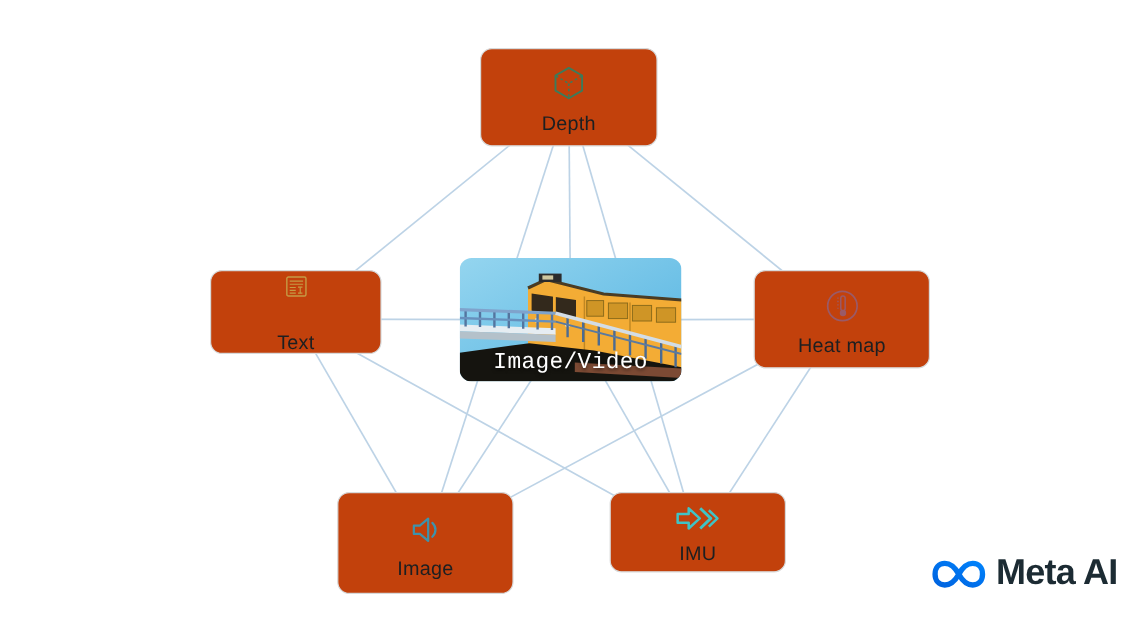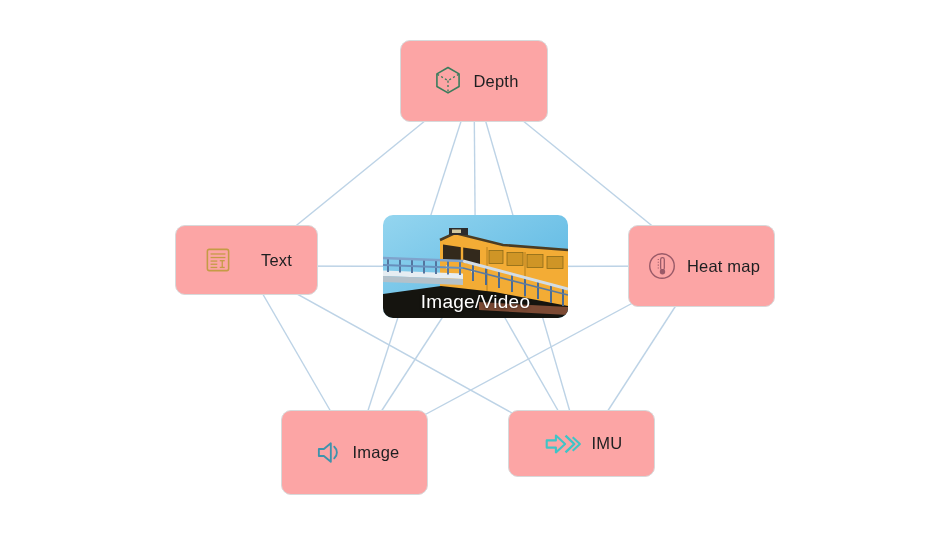--- a/index.html
+++ b/index.html
@@ -1,32 +1,32 @@
 <!DOCTYPE html>
 <html><head>
 <meta charset="utf-8">
 <style>
   html,body{margin:0;padding:0;background:#ffffff;}
   .canvas{position:relative;width:950px;height:535px;background:#ffffff;overflow:hidden;
           font-family:"Liberation Sans",sans-serif;}
   #edges{position:absolute;left:0;top:0;width:950px;height:535px;z-index:0;}
-  .card{position:absolute;z-index:2;background:#fca5a5;border:1.5px solid #d7d9da;border-radius:10px;
-        box-sizing:border-box;display:flex;align-items:center;justify-content:center;gap:6px;}
+  .card{position:absolute;z-index:2;background:#c2410c;border:1.5px solid #d7d9da;border-radius:10px;
+        box-sizing:border-box;display:flex;flex-direction:column;align-items:center;justify-content:center;gap:6px;}
   .card .label{font-size:16.5px;color:#1d1f21;letter-spacing:.2px;line-height:1;}
   .icon{display:block;}
   #node-depth    {left:400px;top:40px; width:148px;height:82px;}
   #node-text     {left:175px;top:225px;width:143px;height:70px;gap:26px;}
   #node-heat_map {left:628px;top:225px;width:147px;height:82px;text-align:right;}
   #node-audio    {left:281px;top:410px;width:147px;height:85px;}
   #node-imu      {left:508px;top:410px;width:147px;height:67px;}
   .photo-card{position:absolute;z-index:2;left:383px;top:215px;width:185px;height:103px;
               border-radius:10px;overflow:hidden;}
   .photo-card svg{display:block;width:185px;height:103px;}
   .photo-label{position:absolute;left:0;right:0;bottom:5px;text-align:center;color:#ffffff;
-               font-size:19px;font-weight:500;letter-spacing:.3px;text-shadow:0 1px 3px rgba(0,0,0,.5);}
+               font-size:19px;font-weight:500;letter-spacing:.3px;text-shadow:0 1px 3px rgba(0,0,0,.5);font-family:Liberation Mono, monospace;}
   .logo{position:absolute;z-index:2;left:776px;top:463px;display:flex;align-items:center;gap:8px;}
   .logo-text{font-size:30px;font-weight:600;color:#1c2b33;letter-spacing:-.6px;line-height:1;}
 </style>
 </head>
 <body>
 
 <div class="canvas">
 
   <svg id="edges" xmlns="http://www.w3.org/2000/svg">
       <line x1="474" y1="81" x2="246.5" y2="266" stroke="#bdd3e6" stroke-width="1.4"></line>
@@ -155,14 +155,27 @@
 
   <div class="card" id="node-imu">
     <svg class="icon" width="45" height="32" viewBox="0 0 56 40" style="color: rgb(63, 196, 198);">
       <path d="M7 15.5 H18.5 V9.5 L30 20 L18.5 30.5 V24.5 H7 Z" fill="none" stroke="currentColor" stroke-width="2.6" stroke-linejoin="round"></path>
       <path d="M30.5 9.5 L41.5 20 L30.5 30.5" fill="none" stroke="currentColor" stroke-width="3" stroke-linejoin="round"></path>
       <path d="M39.5 11.5 L48.5 20 L39.5 28.5" fill="none" stroke="currentColor" stroke-width="2.6" stroke-linejoin="round"></path>
     </svg>
     <div class="label">IMU</div>
   </div>
 
+  <div class="logo">
+    <svg width="46" height="29" viewBox="0 0 64 40">
+      <defs>
+        <linearGradient id="mgrad" x1="0" y1="1" x2="1" y2="0">
+          <stop offset="0" stop-color="#0064e0"></stop>
+          <stop offset="0.55" stop-color="#0073ee"></stop>
+          <stop offset="1" stop-color="#0082fb"></stop>
+        </linearGradient>
+      </defs>
+      <path d="M32 20 C 27 11 21.5 7.5 15.8 7.5 C 8.6 7.5 4.5 13 4.5 20 C 4.5 27 8.6 32.5 15.8 32.5 C 21.5 32.5 27 29 32 20 C 37 11 42.5 7.5 48.2 7.5 C 55.4 7.5 59.5 13 59.5 20 C 59.5 27 55.4 32.5 48.2 32.5 C 42.5 32.5 37 29 32 20 Z" fill="none" stroke="url(#mgrad)" stroke-width="6.2" stroke-linejoin="round"></path>
+    </svg>
+    <span class="logo-text">Meta AI</span>
+  </div>
 
 </div>
 
 </body></html>

